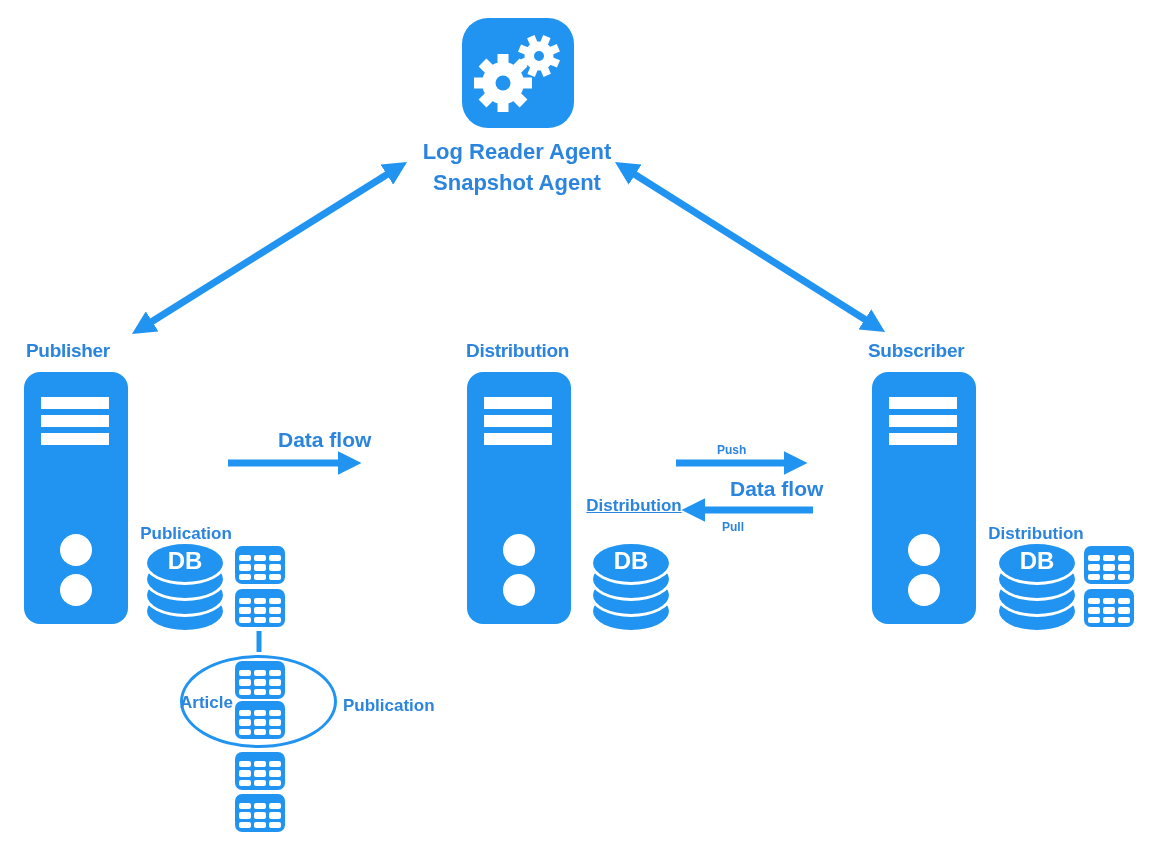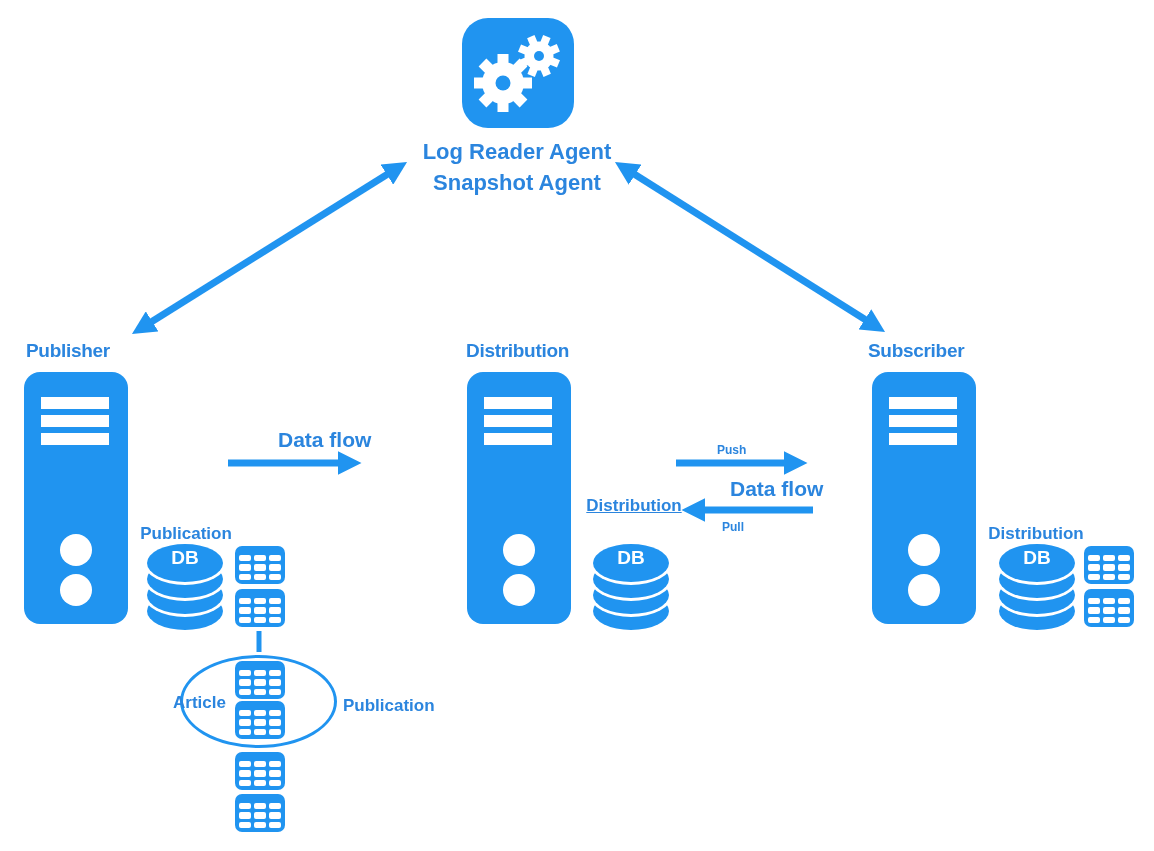--- a/index.html
+++ b/index.html
@@ -70,21 +70,21 @@
     border-radius: 50%;
     box-shadow: 0 0 0 3px var(--bg);
   }
   .db .disk.d4 { top: 48px; z-index: 1; }
   .db .disk.d3 { top: 32px; z-index: 2; }
   .db .disk.d2 { top: 16px; z-index: 3; }
   .db .disk.d1 { top: 0;    z-index: 4; }
   .db .db-text {
     position: absolute; left: 0; top: 3px; width: 100%;
     text-align: center;
-    color: #fff; font-weight: bold; font-size: 19px;
+    color: #fff; font-weight: bold; font-size: 24px;
   }
 
   
   .table-icon {
     width: 50px; height: 38px;
     background: var(--accent);
     border-radius: 7px;
     padding: 9px 4px 4px 4px;
   }
   .table-icon .grid {
@@ -229,21 +229,21 @@
         <div class="cell"></div>
         <div class="cell"></div>
         <div class="cell"></div>
         <div class="cell"></div>
         <div class="cell"></div>
         <div class="cell"></div>
         <div class="cell"></div>
         <div class="cell"></div>
       </div>
     </div>
-  <div class="abs blue-text sub-label" style="left:173px; top:693px;">Article</div>
+  <div class="abs blue-text sub-label" style="left:180px; top:693px;">Article</div>
   <div class="abs blue-text sub-label" style="left:343px; top:696px;">Publication</div>
   <div class="abs table-icon" style="left:235px; top:752px;">
       <div class="grid">
         <div class="cell"></div>
         <div class="cell"></div>
         <div class="cell"></div>
         <div class="cell"></div>
         <div class="cell"></div>
         <div class="cell"></div>
         <div class="cell"></div>

